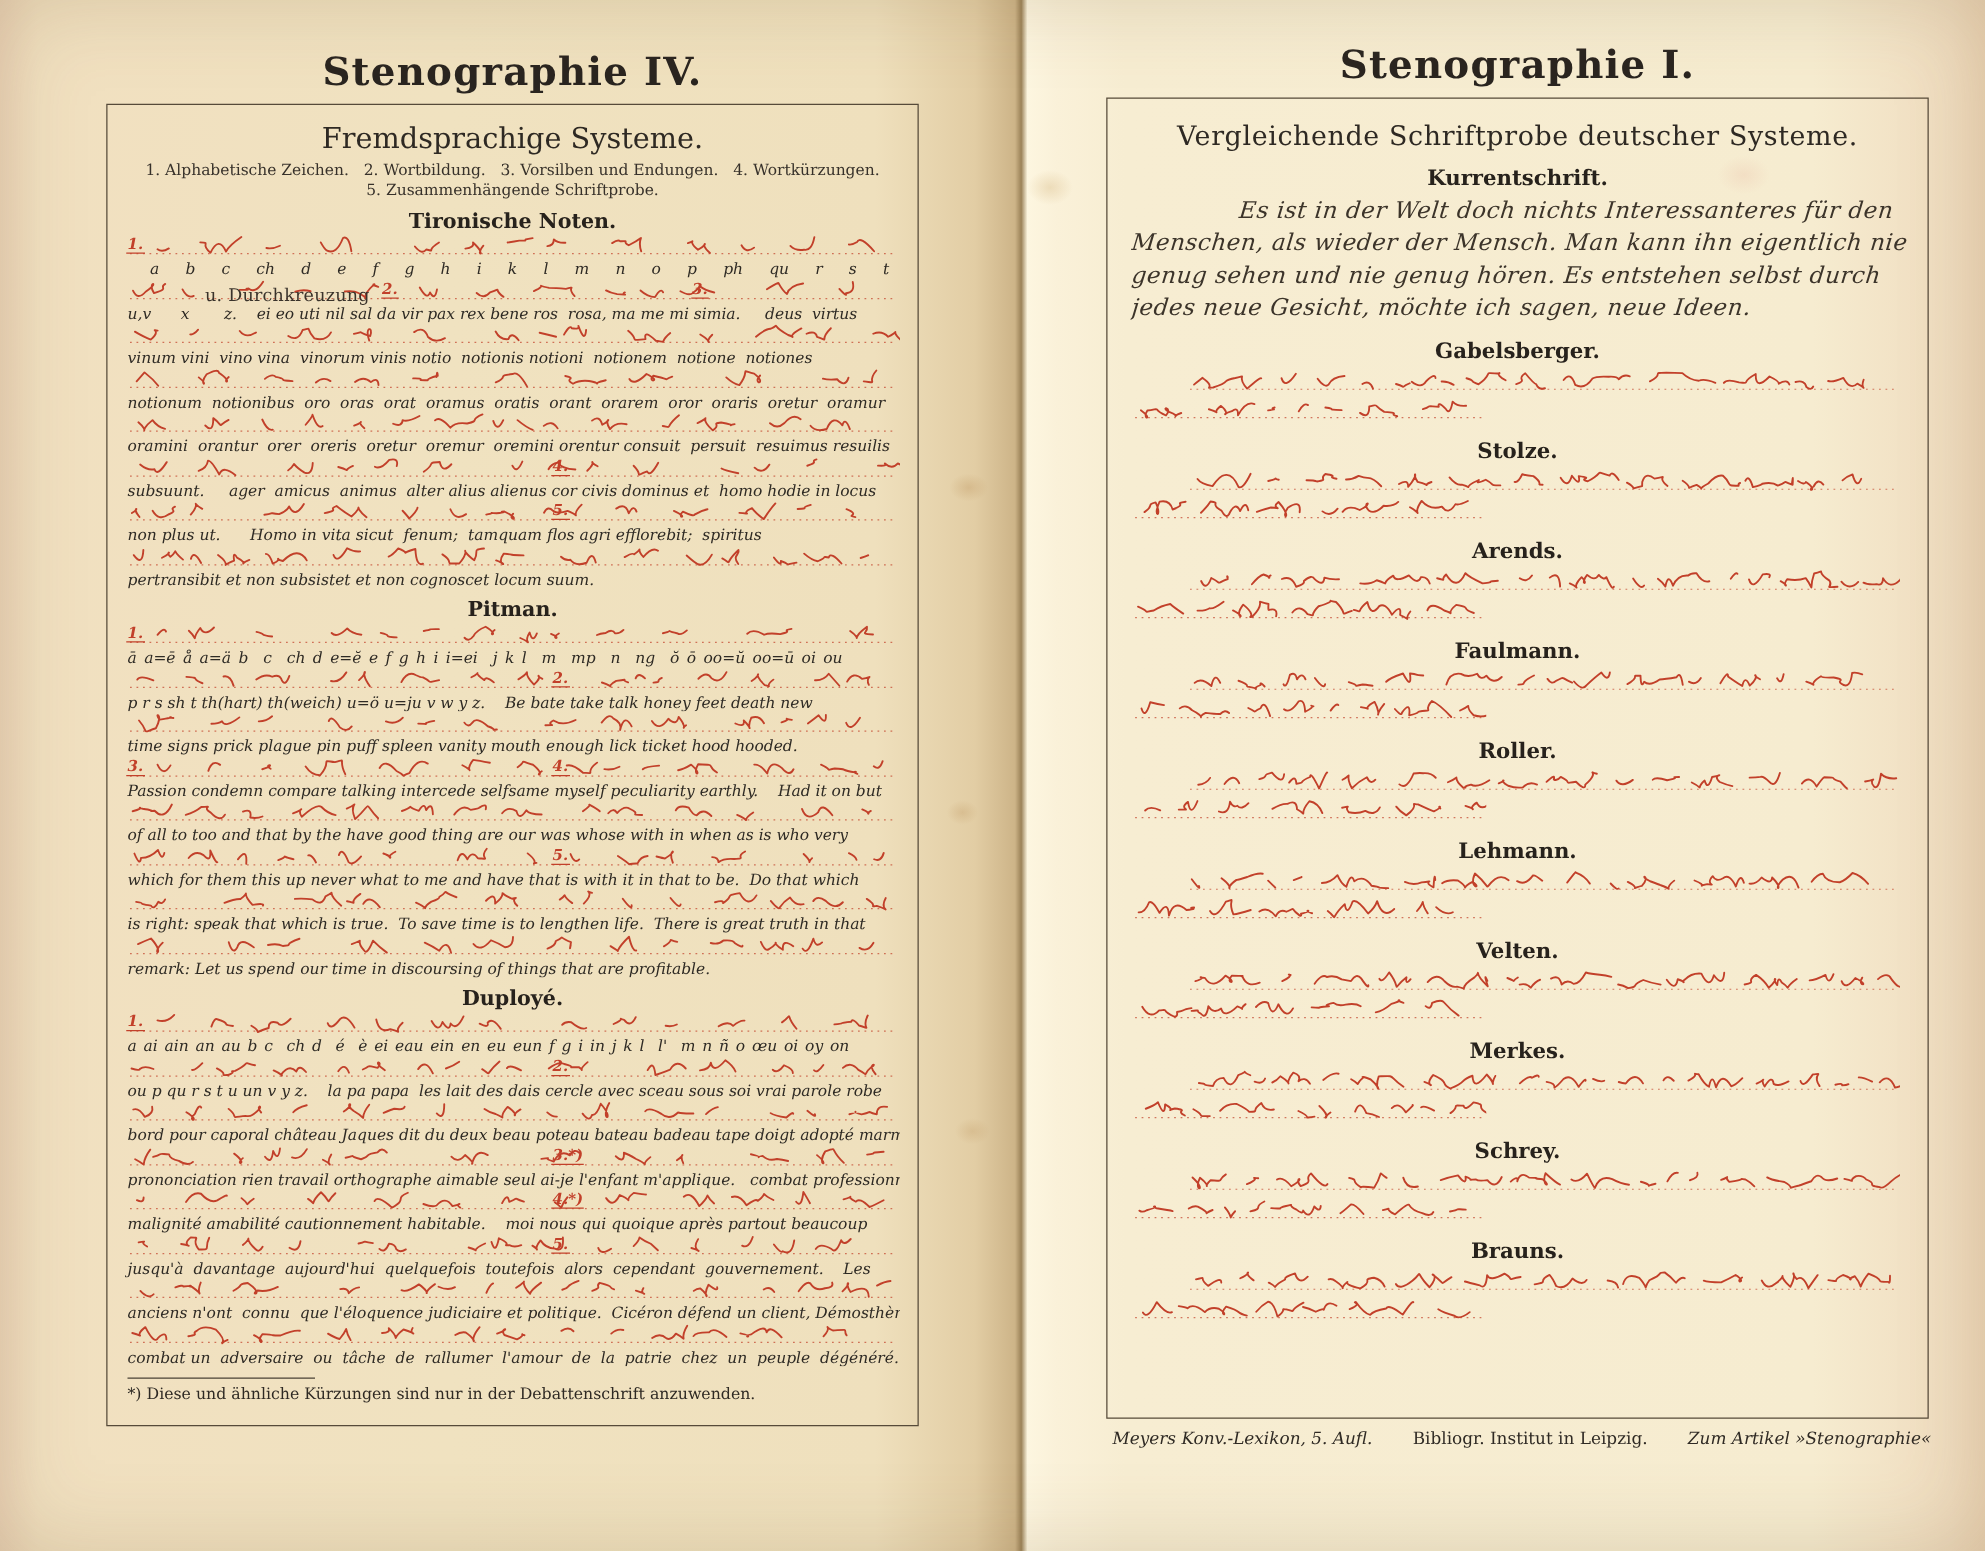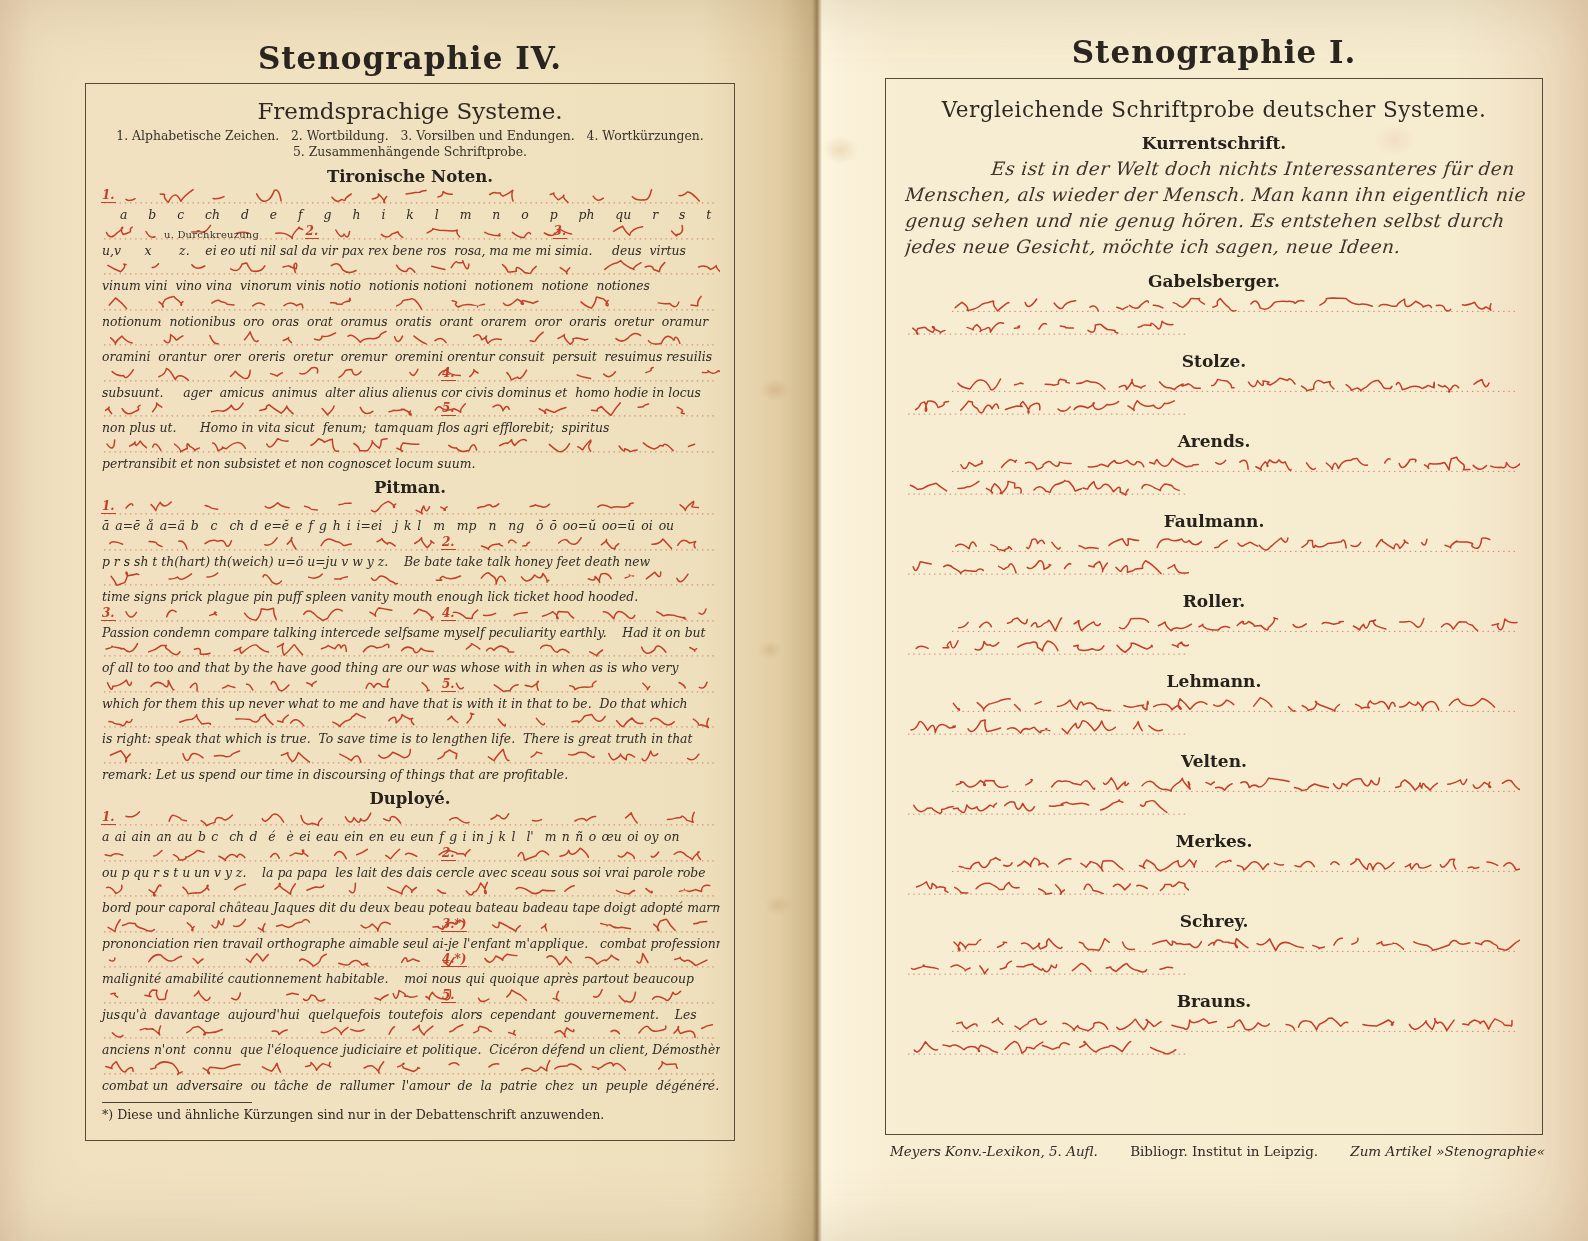--- a/index.html
+++ b/index.html
@@ -54,21 +54,21 @@
   .steno{position:relative;height:20px;}
   .steno svg{display:block;width:100%;height:100%;}
   .marker{
     position:absolute;left:1px;top:0;z-index:2;
     color:#c2402a;font-style:italic;font-weight:bold;font-size:12px;
     border-bottom:1px solid #c2402a;line-height:14px;padding:0 1px;
   }
   .marker.inline{left:auto;}
   .note{
     position:absolute;left:64px;top:5px;z-index:2;
-    font-size:10px;color:#3a332b;letter-spacing:.2px;text-align:right;
+    font-size:14px;color:#3a332b;letter-spacing:.2px;text-align:right;
   }
   .caption{
     font-style:italic;font-size:12.4px;line-height:14.5px;color:#2e2a24;
     white-space:pre;overflow:hidden;padding:0 2px;
   }
   .sec-0 .row-0 .caption{word-spacing:17px;padding-left:20px;}
   .sec-1 .row-0 .caption{word-spacing:2px;}
   .sec-2 .row-0 .caption{word-spacing:1.5px;}
 
   .footnote{

